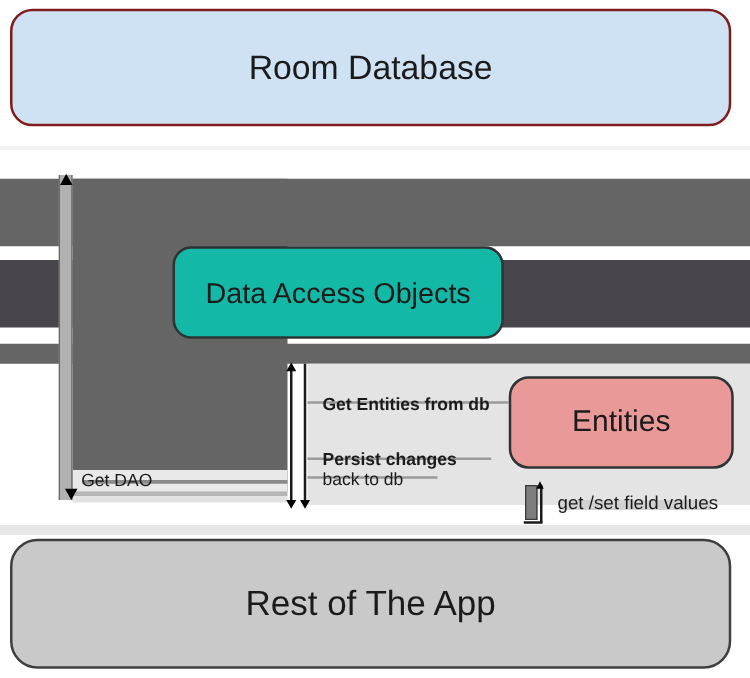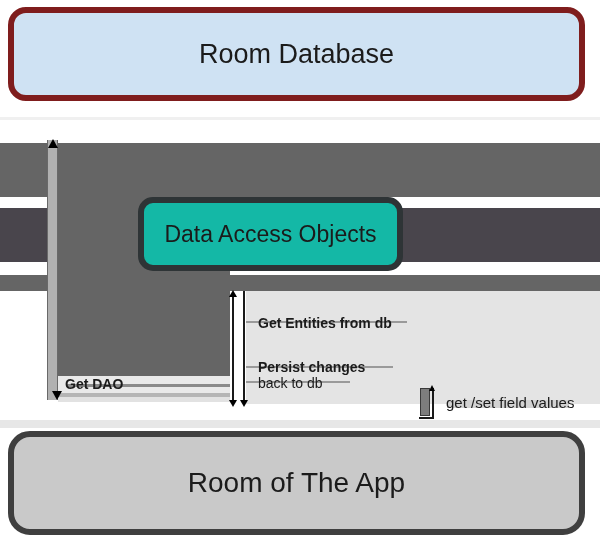--- a/index.html
+++ b/index.html
@@ -3,21 +3,21 @@
 <meta charset="utf-8">
 <style>
   html,body{margin:0;padding:0;background:#fff;}
   .stage{
     position:relative;width:600px;height:542px;background:#ffffff;
     font-family:"Liberation Sans", sans-serif;color:#1b1b1b;overflow:hidden;
   }
   .abs{position:absolute;}
   .node{
     display:flex;align-items:center;justify-content:center;
-    box-sizing:border-box;border:6px solid #7f1d1d;text-align:center;
+    box-sizing:border-box;border:2px solid #7f1d1d;text-align:center;
   }
   .band{left:0;width:600px;}
   .thinline{background:#1a1a1a;}
   .arrow-up{width:0;height:0;border-left:5px solid transparent;border-right:5px solid transparent;border-bottom:9px solid #000;}
   .arrow-down{width:0;height:0;border-left:5px solid transparent;border-right:5px solid transparent;border-top:9px solid #000;}
   .arrow-up.sm{border-left-width:4px;border-right-width:4px;border-bottom-width:7px;}
   .arrow-down.sm{border-left-width:4px;border-right-width:4px;border-top-width:7px;}
   .edge-label{font-size:14px;line-height:16px;white-space:nowrap;}
   .strike{background:#9a9a9a;height:2px;}
   .stripe{background:#e7e7e7;}
@@ -36,55 +36,58 @@
   <div class="abs band" style="top: 143px; height: 54px; background-color: rgb(101, 101, 101);"></div>
   <div class="abs band" style="top: 208px; height: 54px; background-color: rgb(73, 69, 76);"></div>
   <div class="abs band" style="top: 275px; height: 16px; background-color: rgb(101, 101, 101);"></div>
 
   <div class="abs" style="left: 58px; top: 143px; width: 172px; height: 250px; background-color: rgb(101, 101, 101);"></div>
   <div class="abs" style="left:58px;top:393px;width:172px;height:4px;background:#b5b5b5;"></div>
   <div class="abs" style="left:58px;top:397px;width:172px;height:5px;background:#e2e2e2;"></div>
 
   <div class="abs" style="left:58px;top:376px;width:172px;height:17px;background:#e9e9e9;"></div>
   <div class="abs" style="left:66px;top:384px;width:164px;height:3px;background:#8a8a8a;"></div>
-  <div class="abs edge-label" style="left:65px;top:376px;font-weight:bold;">Get DAO</div>
+  <div class="abs edge-label" style="left:65px;top:376px;">Get DAO</div>
 
   <div class="abs" style="left: 47px; top: 140px; width: 11px; height: 260px; box-sizing: border-box; border-left: 1px solid rgb(105, 105, 105); border-right: 1px solid rgb(105, 105, 105); background-color: rgb(177, 177, 177);"></div>
   <div class="abs arrow-up" style="left:48px;top:139px;"></div>
   <div class="abs arrow-down" style="left:52px;top:391px;"></div>
 
   <div class="abs node" style="left: 138px; top: 197px; width: 265px; height: 74px; border-radius: 15px; font-size: 23px; border-color: rgb(46, 52, 54); background-color: #14b8a6;">
     <span>Data Access Objects</span>
   </div>
 
   <div class="abs" style="left: 246px; top: 291px; width: 354px; height: 113px; background-color: rgb(228, 228, 228);"></div>
 
   <div class="abs thinline" style="left:232px;top:294px;width:2px;height:110px;"></div>
   <div class="abs arrow-up sm" style="left:229px;top:290px;"></div>
   <div class="abs arrow-down sm" style="left:229px;top:400px;"></div>
 
   <div class="abs thinline" style="left:243px;top:291px;width:2px;height:111px;"></div>
   <div class="abs arrow-down sm" style="left:240px;top:400px;"></div>
 
+  <div class="abs node" style="left: 407px; top: 301px; width: 180px; height: 74px; border-radius: 16px; font-size: 24px; border-color: rgb(46, 52, 54); background-color: rgb(234, 153, 153);">
+    <span>Entities</span>
+  </div>
 
   <div class="abs strike" style="left:246px;top:321px;width:161px;"></div>
   <div class="abs edge-label" style="left:258px;top:315px;font-weight:bold;">Get Entities from db</div>
 
   <div class="abs strike" style="left:246px;top:366px;width:147px;"></div>
   <div class="abs strike" style="left:246px;top:381px;width:104px;"></div>
   <div class="abs edge-label" style="left:258px;top:359px;font-weight:bold;">Persist changes</div>
   <div class="abs edge-label" style="left:258px;top:375px;">back to db</div>
 
   <div class="abs" style="left:420px;top:388px;width:10px;height:28px;background:#7d7d7d;box-sizing:border-box;border:1px solid #3a3a3a;"></div>
   <div class="abs thinline" style="left:432px;top:388px;width:2px;height:30px;"></div>
   <div class="abs arrow-up sm" style="left:429px;top:385px;border-left-width:3px;border-right-width:3px;border-bottom-width:6px;"></div>
   <div class="abs thinline" style="left:419px;top:417px;width:15px;height:2px;"></div>
 
   <div class="abs" style="left:447px;top:400px;width:122px;height:8px;background:#d2d2d2;"></div>
   <div class="abs edge-label" style="left:446px;top:395px;font-size:15px;">get /set field values</div>
 
   <div class="abs stripe" style="left:0;top:420px;width:600px;height:8px;"></div>
 
   <div class="abs node" style="left: 8px; top: 431px; width: 577px; height: 104px; border-radius: 22px; font-size: 28px; border-color: rgb(63, 63, 63); background-color: rgb(201, 201, 201);">
-    <span>Room of The App</span>
+    <span>Rest of The App</span>
   </div>
 
 </div>
 
 </body></html>

